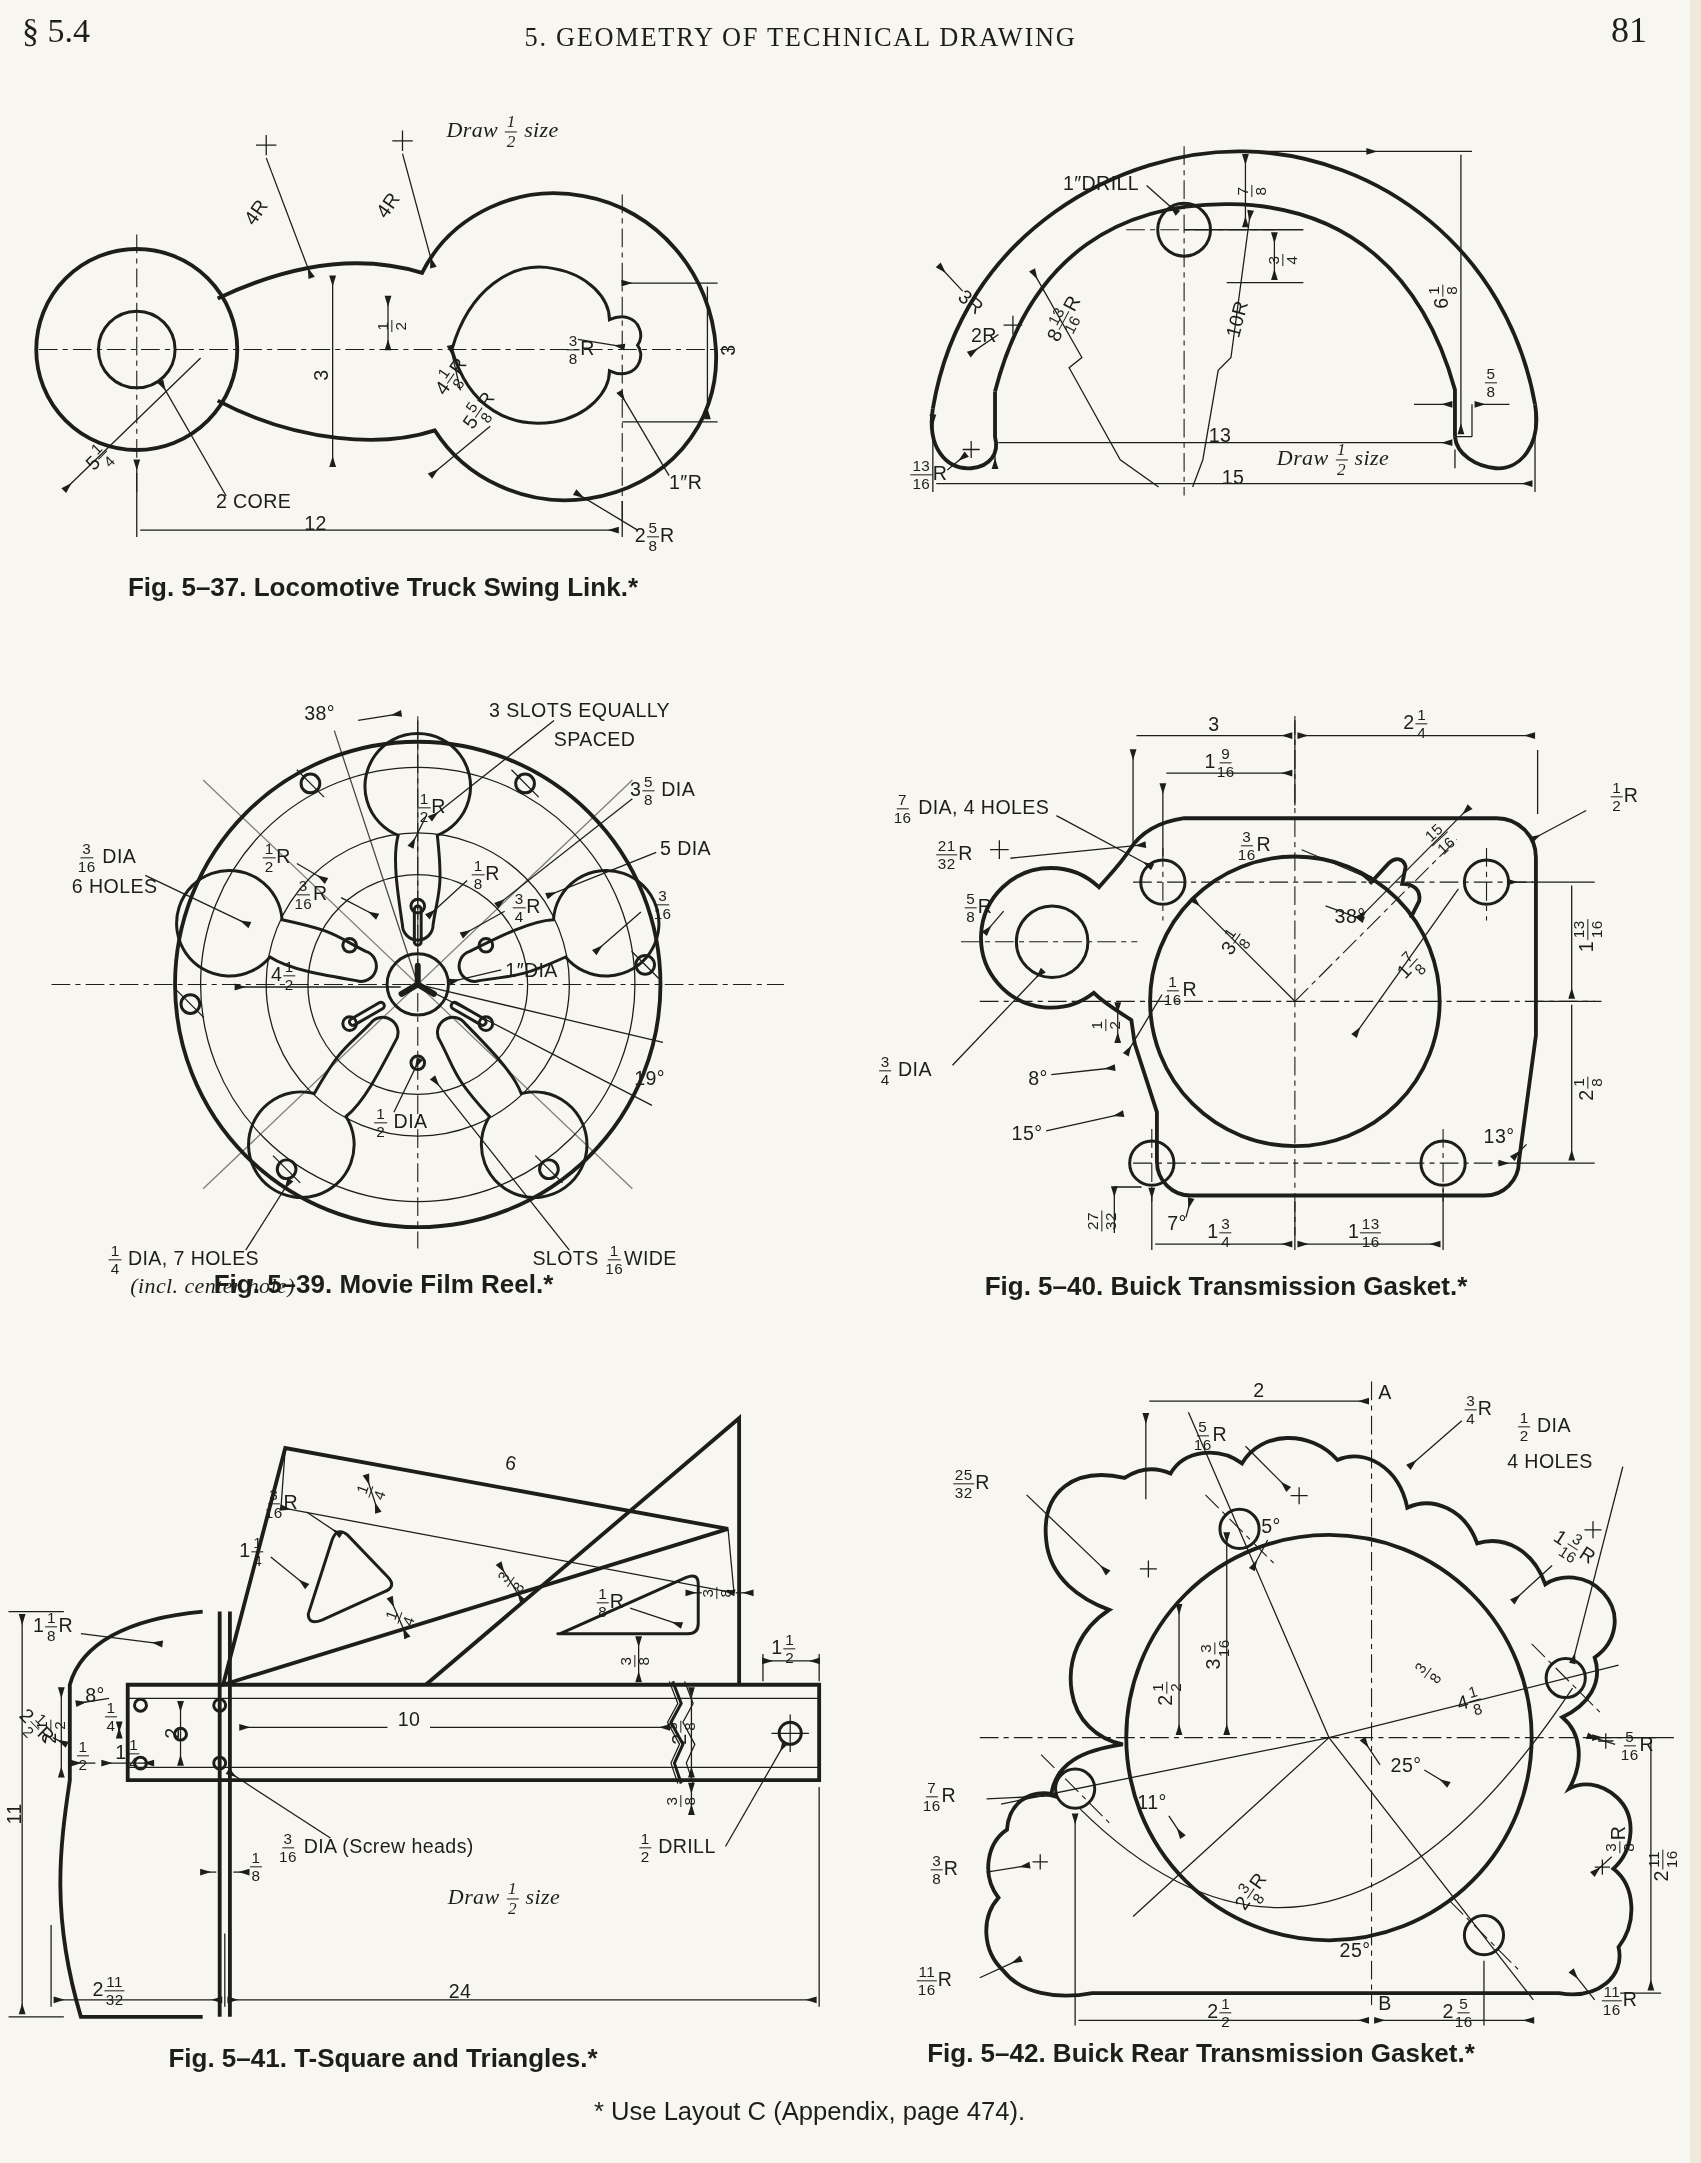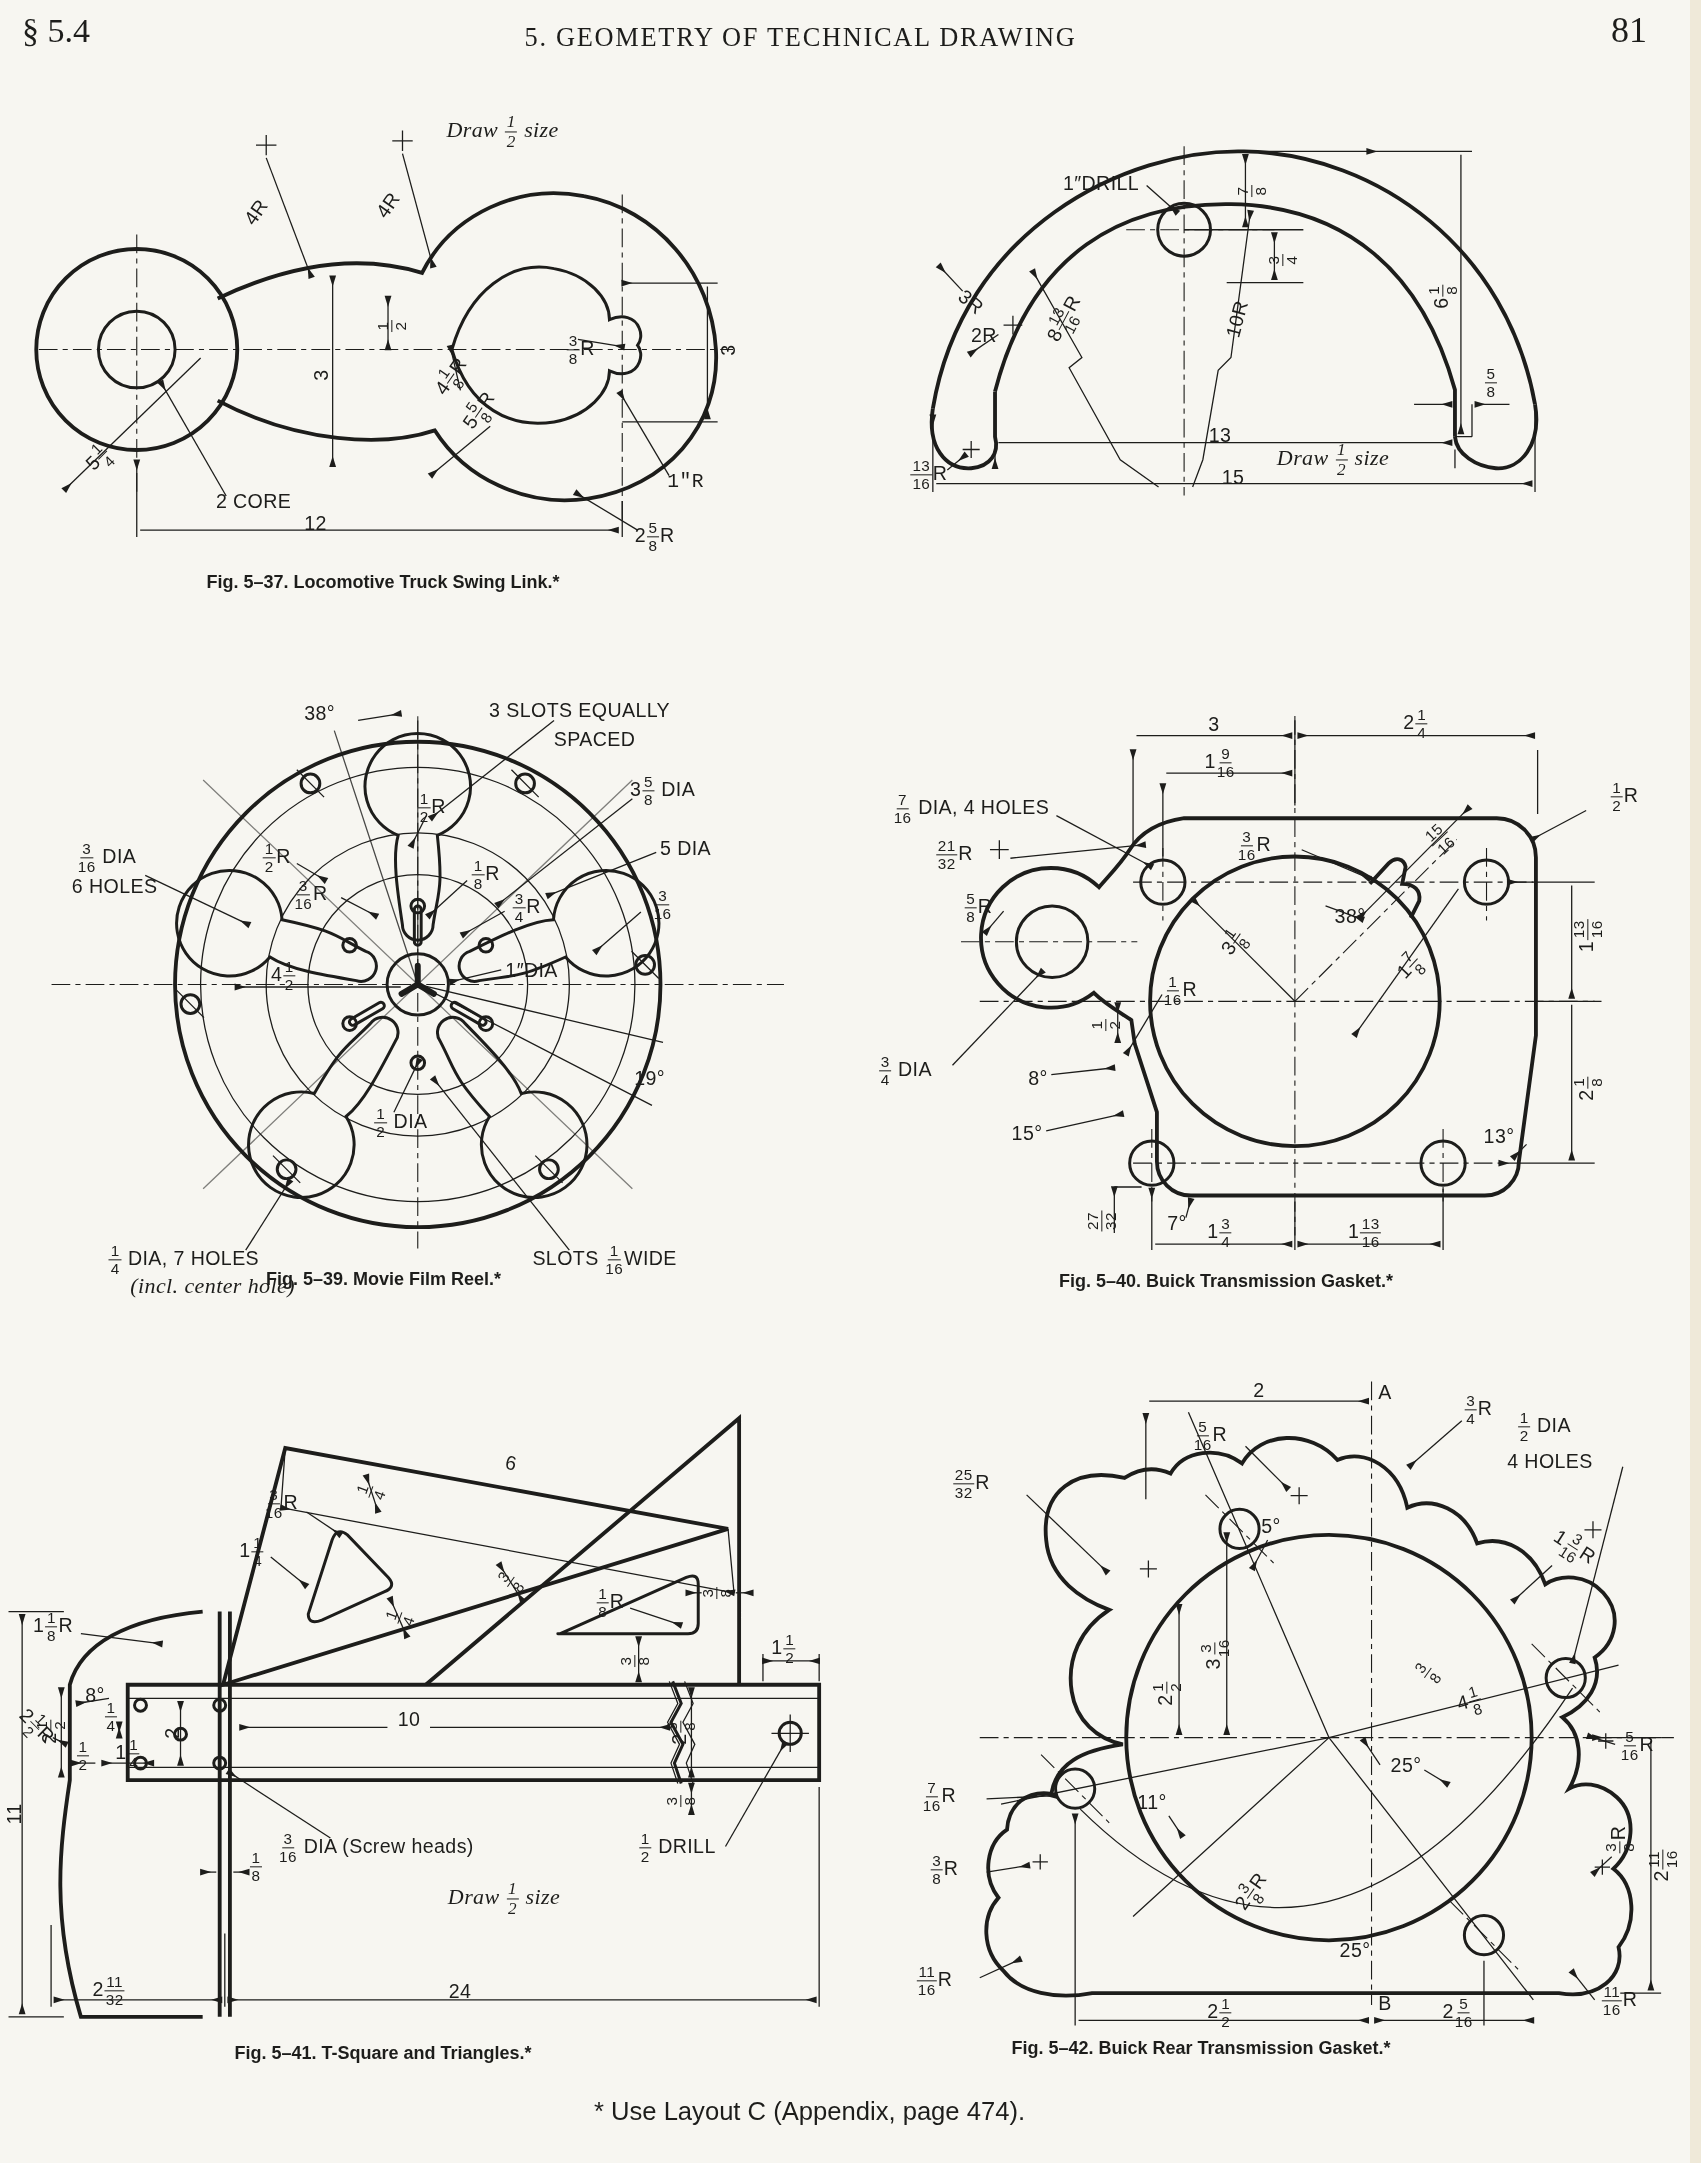--- a/index.html
+++ b/index.html
@@ -15,21 +15,21 @@
         font-size:36px;}
   .fig{position:absolute;}
   .fig svg{position:absolute;left:0;top:0;}
   .lbl{position:absolute;white-space:nowrap;font-size:19.6px;line-height:1.05;
         letter-spacing:0.4px;}
   .lbl.it{font-style:italic;font-family:"Liberation Serif",serif;font-size:22px;}
   .frac{display:inline-flex;flex-direction:column;align-items:center;
         vertical-align:middle;line-height:1;font-size:.78em;margin:0 0.9px;}
   .frac .n{border-bottom:1.7px solid currentColor;padding:0 1.7px 0.9px;}
   .frac .d{padding-top:0.9px;}
-  .cap{position:absolute;text-align:center;font-weight:bold;font-size:18px;
+  .cap{position:absolute;text-align:center;font-weight:bold;font-size:26px;
         font-family:"Liberation Sans",sans-serif;}
   .footnote{position:absolute;left:341px;top:2097px;width:937px;text-align:center;
         font-size:25.6px;}
   .ink{stroke:#1d1d1b;fill:none;}
   .w45{stroke-width:4.5;} .w35{stroke-width:3.5;} .thin{stroke-width:1.5;}
   .cl{stroke-width:1.3;stroke-dasharray:22 6 6 6;}
 </style>
 </head>
 <body>
 
@@ -101,21 +101,21 @@
           </span>R</div>
         <div class="lbl" style="left: 454px; top: 317px; transform: translate(-50%, -50%) rotate(-55deg);">5<span class="frac">
             <span class="n">5</span>
             <span class="d">8</span>
           </span>R</div>
         <div class="lbl" style="left: 555px; top: 256px; transform: translate(-50%, -50%) rotate(0deg);"><span class="frac">
             <span class="n">3</span>
             <span class="d">8</span>
           </span>R</div>
         <div class="lbl" style="left: 702px; top: 256px; transform: translate(-50%, -50%) rotate(-90deg);">3</div>
-        <div class="lbl" style="left: 660px; top: 388px; transform: translate(-50%, -50%) rotate(0deg); font-family: Liberation Mono, monospace;">1″R</div>
+        <div class="lbl" style="left: 660px; top: 388px; transform: translate(-50%, -50%) rotate(0deg);">1″R</div>
         <div class="lbl" style="left: 629px; top: 443px; transform: translate(-50%, -50%) rotate(0deg);">2<span class="frac">
             <span class="n">5</span>
             <span class="d">8</span>
           </span>R</div>
         <div class="lbl" style="left: 290px; top: 429px; transform: translate(-50%, -50%) rotate(0deg);">12</div>
       </div>
   </div>
   <div class="cap" style="left:51px;top:572px;width:664px;">Fig. 5–37. Locomotive Truck Swing Link.*</div>
 
   <div class="fig" style="left:903px;top:102px;width:799px;height:494px;">

